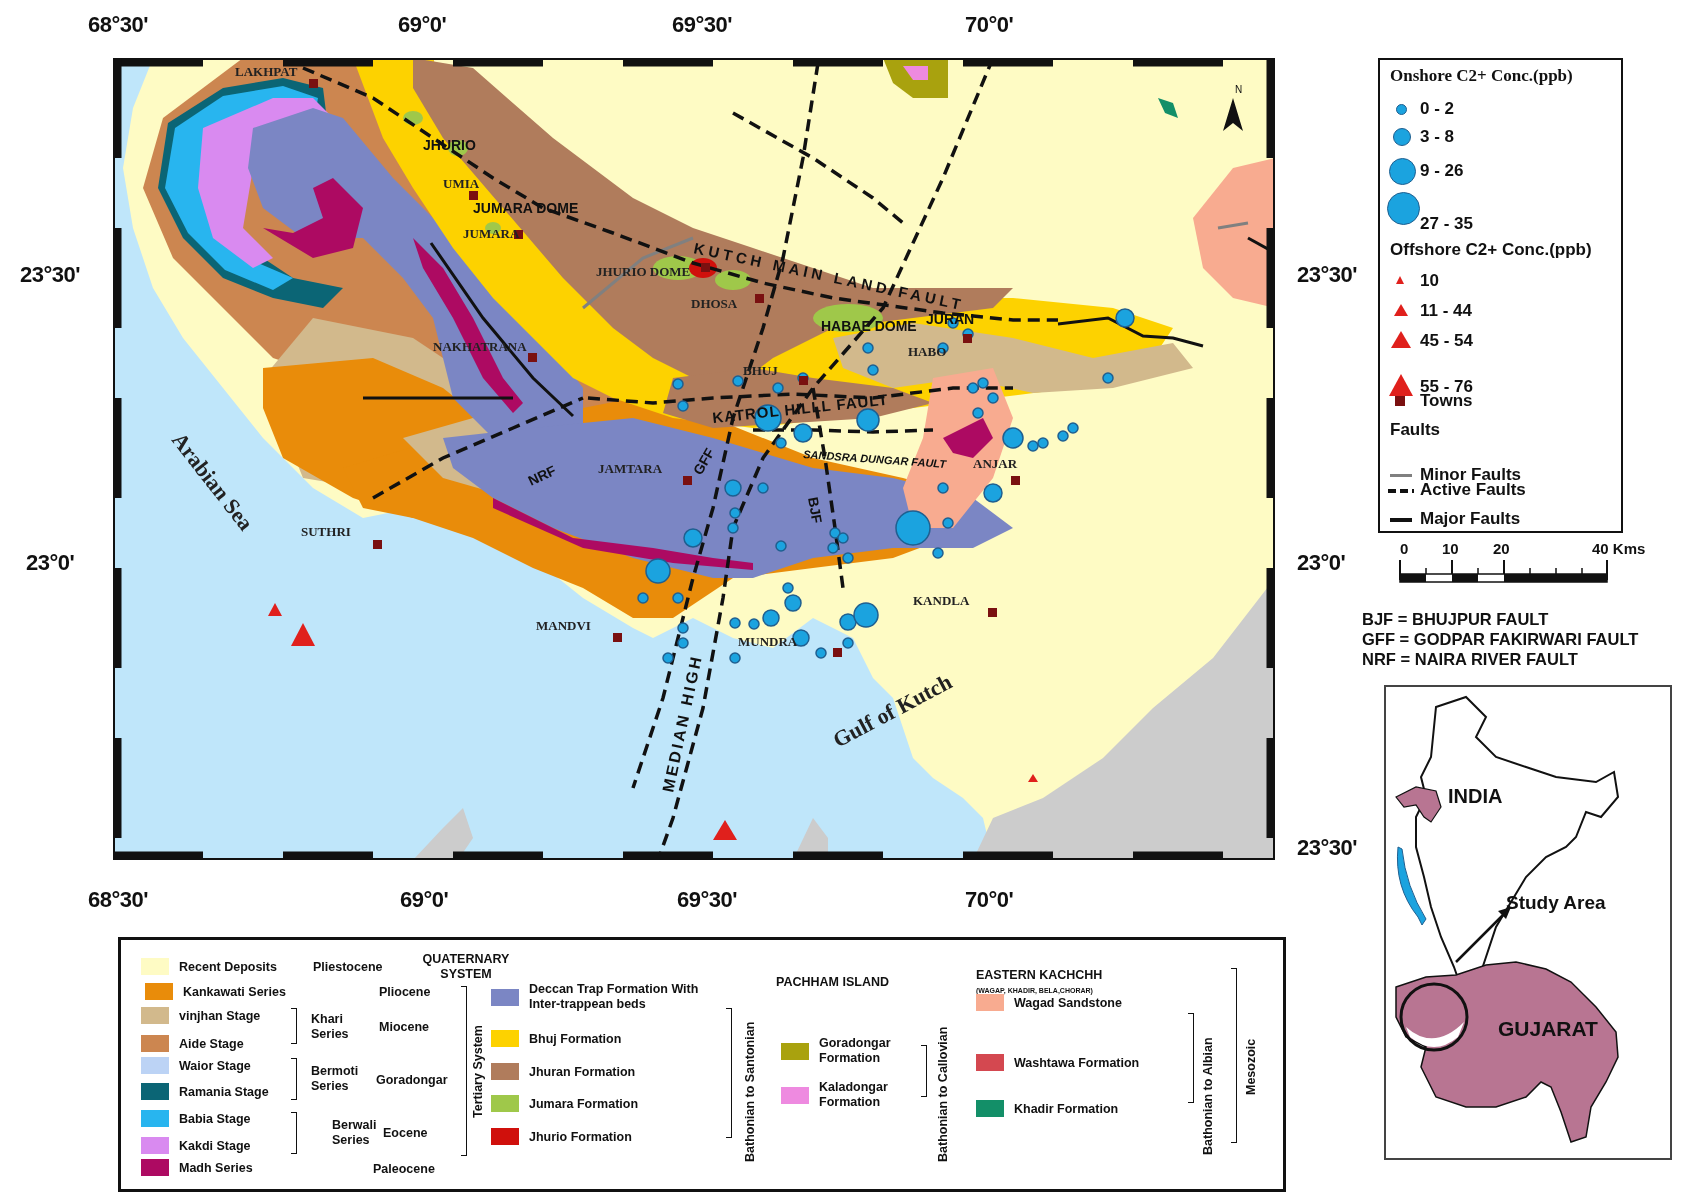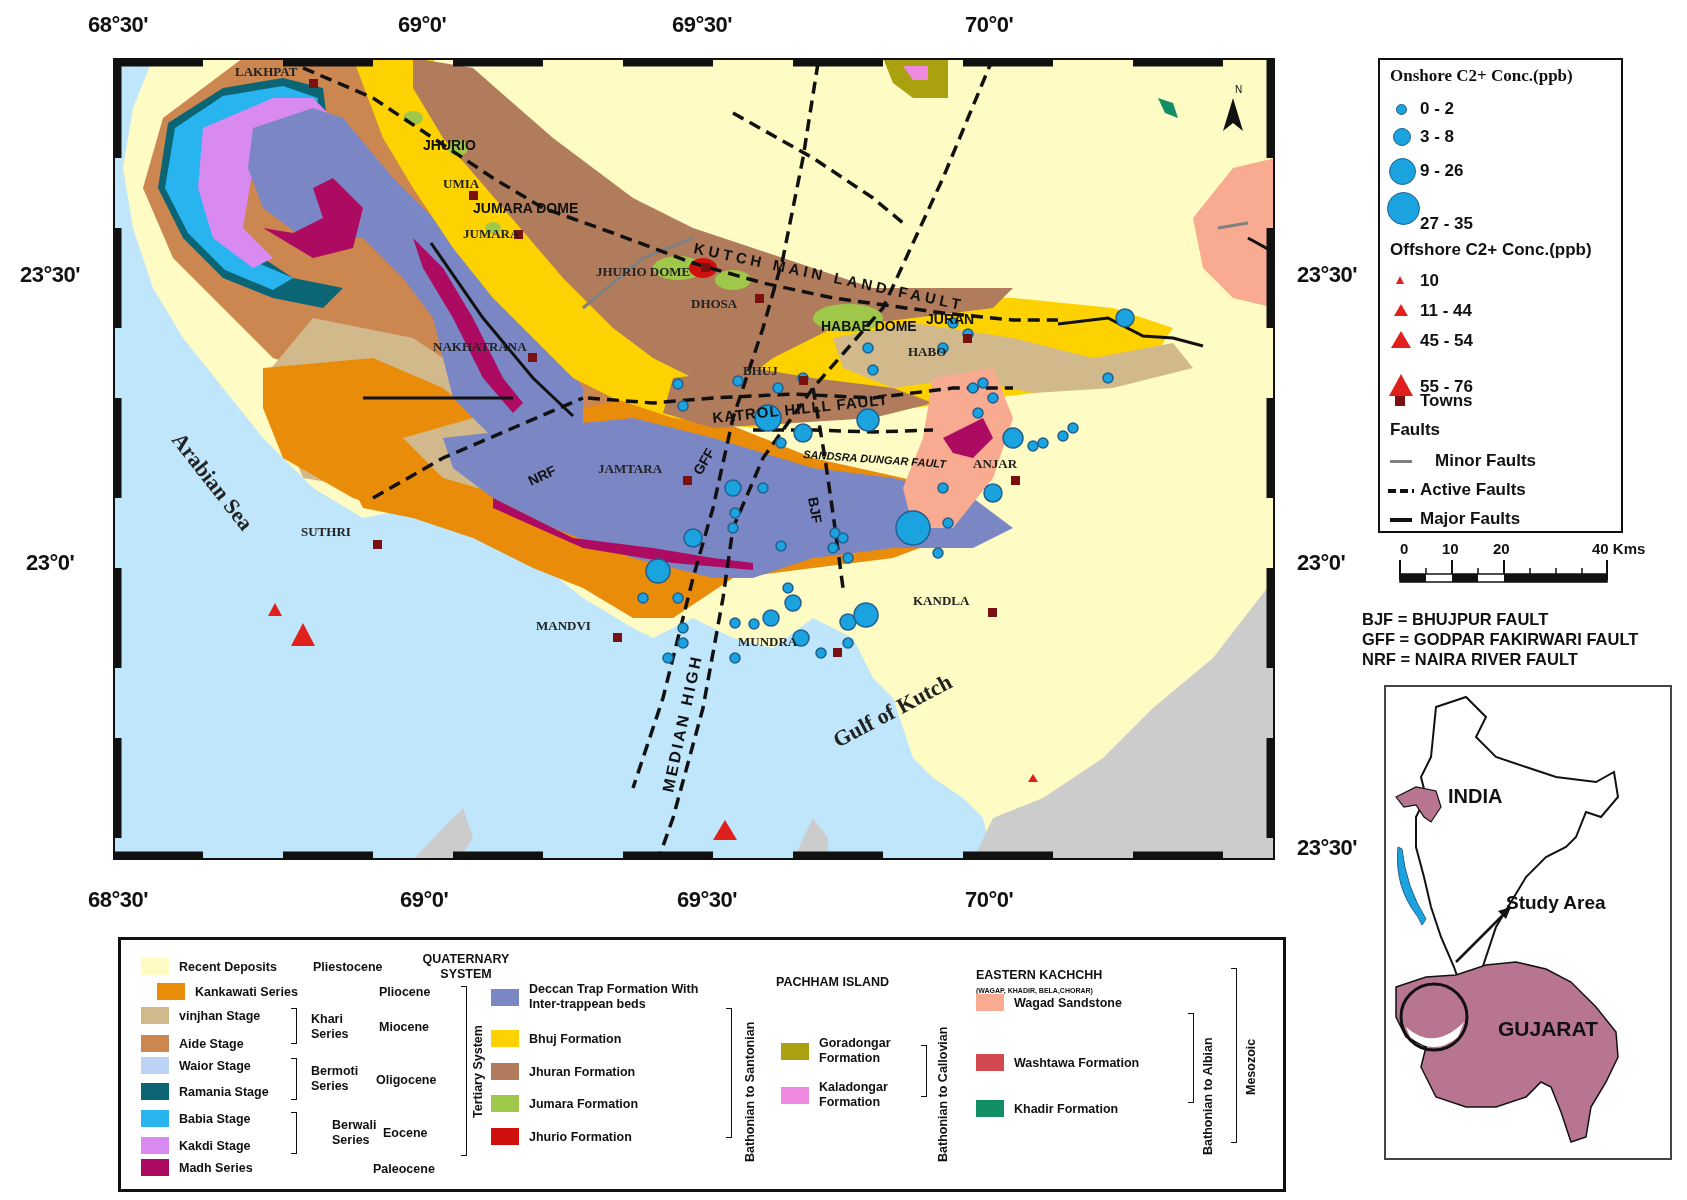--- a/index.html
+++ b/index.html
@@ -301,21 +301,21 @@
       </span>
       <span>55 - 76</span>
     </div>
   <div class="lg-row" style="top:326px;">
       <span class="sym">
         <span style="position:absolute;left:7px;top:10px;width:10px;height:10px;background:#7a1010;"></span>
       </span>
       <span>Towns</span>
     </div>
   <div class="lg-title" style="top:360px;">Faults</div>
-  <div class="lg-row" style="top:386px;gap:15px;">
+  <div class="lg-row" style="top:400px;">
       <span class="sym">
         <span style="position:absolute;left:2px;top:14px;width:22px;height:3px;background:#808080;"></span>
       </span>
       <span>Minor Faults</span>
     </div>
   <div class="lg-row" style="top:415px;">
       <span class="sym">
         <span style="position:absolute;left:0px;top:14px;width:26px;height:4px;background:repeating-linear-gradient(90deg,#111 0 8px,transparent 8px 12px);"></span>
       </span>
       <span>Active Faults</span>
@@ -369,21 +369,21 @@
   <div class="abs" style="left:120px;top:205px;font-weight:bold;font-size:19px;">Study Area</div>
   <div class="abs" style="left:112px;top:330px;font-weight:bold;font-size:21px;">GUJARAT</div>
 </div>
 
 <div class="bottom-legend">
 
   <div class="bl-item" style="left:20px;top:18px;">
       <span class="sw" style="background:#fefbc4"></span>
       <span>Recent Deposits</span>
     </div>
-  <div class="bl-item" style="left:36px;top:43px;">
+  <div class="bl-item" style="left:24px;top:43px;">
       <span class="sw" style="background:#e98c0a"></span>
       <span>Kankawati Series</span>
     </div>
   <div class="bl-item" style="left:20px;top:67px;">
       <span class="sw" style="background:#d2b98c"></span>
       <span>vinjhan Stage</span>
     </div>
   <div class="bl-item" style="left:20px;top:95px;">
       <span class="sw" style="background:#cc8650"></span>
       <span>Aide Stage</span>
@@ -412,21 +412,21 @@
   <div class="brace" style="left:170px;top:68px;height:36px;"></div>
   <div class="brace" style="left:170px;top:118px;height:42px;"></div>
   <div class="brace" style="left:170px;top:172px;height:42px;"></div>
   <div class="bl-text" style="left:190px;top:72px;width:50px;white-space:normal;">Khari Series</div>
   <div class="bl-text" style="left:190px;top:124px;width:55px;white-space:normal;">Bermoti Series</div>
   <div class="bl-text" style="left:190px;top:178px;width:55px;white-space:normal;margin-left:21px;">Berwali Series</div>
 
   <div class="bl-text" style="left:192px;top:20px;">Pliestocene</div>
   <div class="bl-text" style="left:258px;top:45px;">Pliocene</div>
   <div class="bl-text" style="left:258px;top:80px;">Miocene</div>
-  <div class="bl-text" style="left:255px;top:133px;">Oligocene</div>
+  <div class="bl-text" style="left:255px;top:133px;">Goradongar</div>
   <div class="bl-text" style="left:262px;top:186px;">Eocene</div>
   <div class="bl-text" style="left:252px;top:222px;">Paleocene</div>
 
   <div class="bl-text" style="left:300px;top:12px;width:90px;text-align:center;white-space:normal;">QUATERNARY SYSTEM</div>
 
   <div class="brace" style="left:340px;top:46px;height:170px;"></div>
   <div class="vtext" style="left:350px;top:178px;">Tertiary System</div>
 
   <div class="bl-item" style="left:370px;top:42px;">
       <span class="sw" style="background:#7b86c4"></span>

